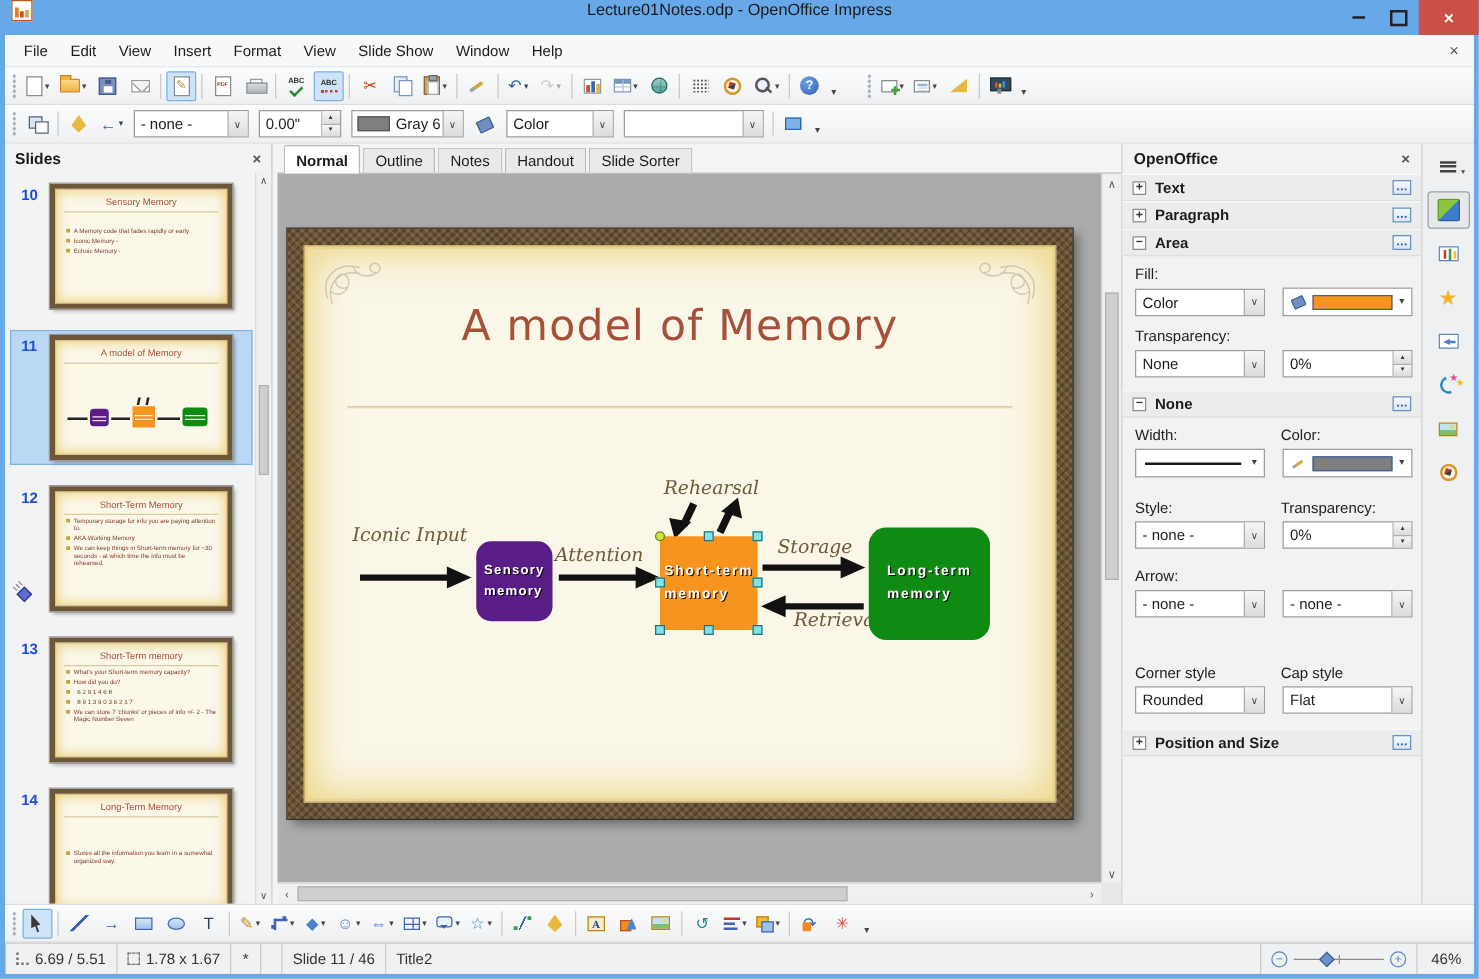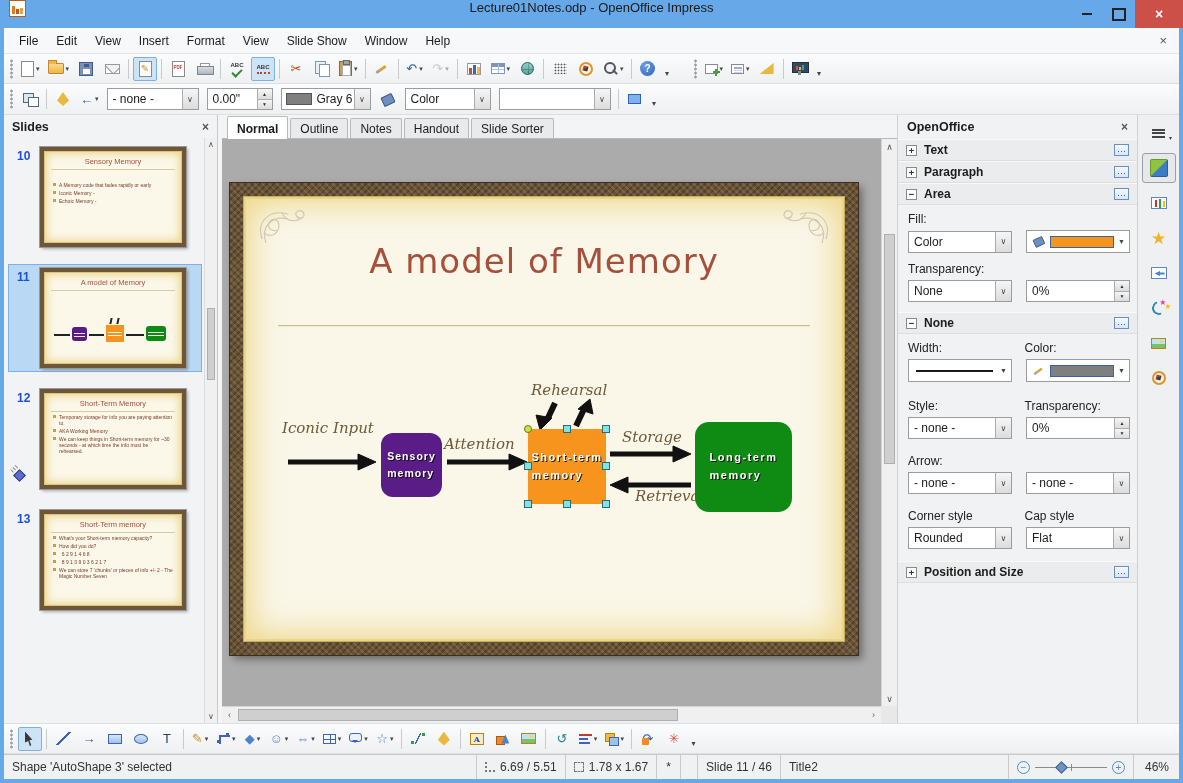--- a/index.html
+++ b/index.html
@@ -502,20 +502,33 @@
                     <span class="tb-sq"></span>
                     <span class="tb-tx">  8 9 1 3 9 0 3 6 2 1 7</span>
                   </div>
                   <div class="tb-row">
                     <span class="tb-sq"></span>
                     <span class="tb-tx">We can store 7 'chunks' or pieces of info +/- 2 - The Magic Number Seven</span>
                   </div>
                 </div>
               </div>
             </div>
+            <div class="thumb-item">
+              <div class="thumb-num">14</div>
+              <div class="thumb">
+                <div class="thumb-title">Long-Term Memory</div>
+                <div class="thumb-rule"></div>
+                <div class="thumb-bullets" style="margin-top: 26px;">
+                  <div class="tb-row">
+                    <span class="tb-sq"></span>
+                    <span class="tb-tx">Stores all the information you learn in a somewhat organized way.</span>
+                  </div>
+                </div>
+              </div>
+            </div>
           </div>
         <div class="sp-scroll">
           <div class="sa">∧</div>
           <div class="sp-thumbv"></div>
           <div class="sa down">∨</div>
         </div>
       </div>
 
       <div class="center">
         <div class="tabsbar" id="viewtabs">
@@ -691,21 +704,21 @@
         <div class="prow">
           <div class="psel">
             <span class="v">- none -</span>
             <span class="b">∨</span>
           </div>
           <div class="psel">
             <span class="v">- none -</span>
             <span class="b">∨</span>
           </div>
         </div>
-        <div class="prow" style="margin-top:6px">
+        <div class="prow" style="margin-top:28px">
           <span class="plab">Corner style</span>
           <span class="plab">Cap style</span>
         </div>
         <div class="prow">
           <div class="psel">
             <span class="v">Rounded</span>
             <span class="b">∨</span>
           </div>
           <div class="psel">
             <span class="v">Flat</span>
@@ -836,21 +849,20 @@
         <div class="tbtn">
           <span class="ic ic-interact" style="color: rgb(46, 98, 184);">↷</span>
         </div>
         <div class="tbtn">
           <span class="ic " style="color: rgb(217, 83, 79);">✳</span>
         </div>
         <div class="tend">▾</div>
       </div>
 
     <div class="statusbar">
-      <div class="scell first">Shape 'AutoShape 3' selected</div>
       <div class="scell">
         <span class="ic-statpos"></span>
         <span>6.69 / 5.51</span>
       </div>
       <div class="scell">
         <span class="ic-statsize"></span>
         <span>1.78 x 1.67</span>
       </div>
       <div class="scell mod">*</div>
       <div class="scell blank"></div>

